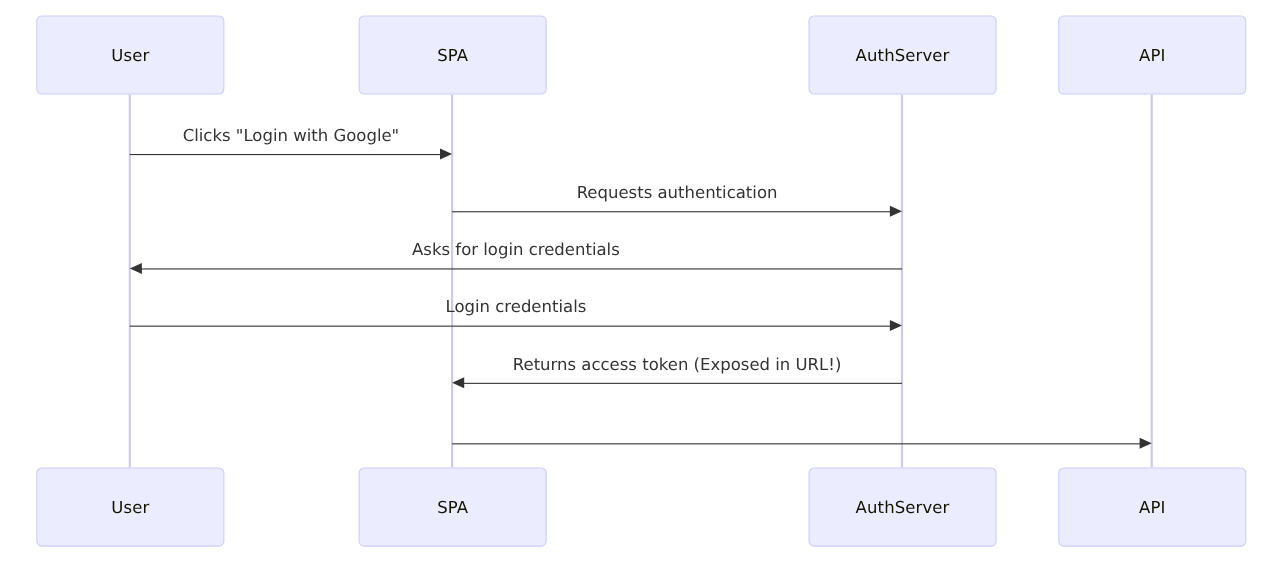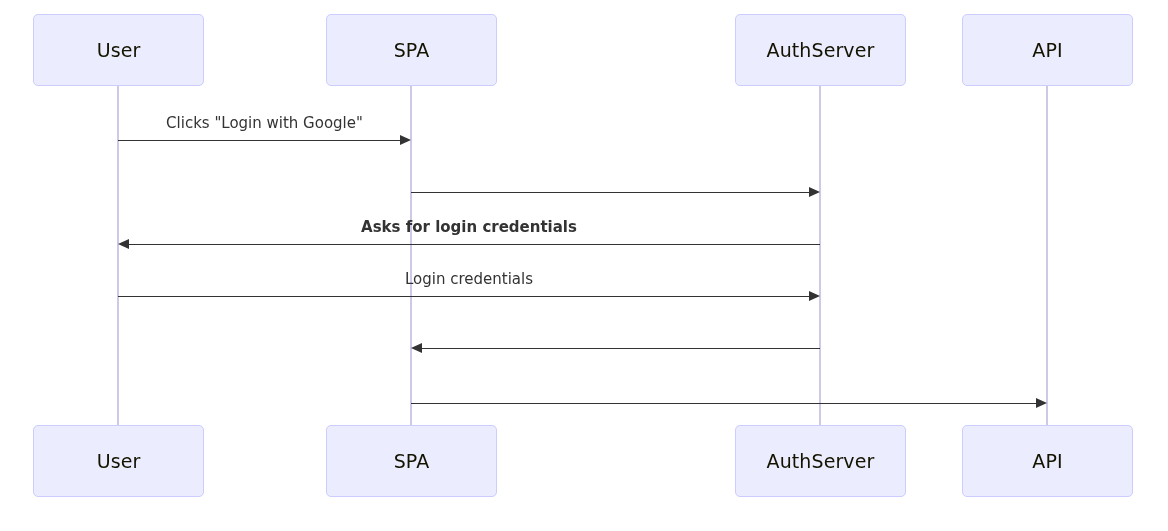--- a/index.html
+++ b/index.html
@@ -17,21 +17,21 @@
     box-sizing:border-box;
     background:#ECECFF;
     border:1.6px solid #CCCCFF;
     border-radius:5px;
     display:flex;
     align-items:center;
     justify-content:center;
   }
   .participant-label{
     font-family:"DejaVu Sans", sans-serif;
-    font-size:19px;
+    font-size:15px;
     color:#131300;
     letter-spacing:.1px;
     white-space:nowrap;
   }
 
   .lifeline{
     position:absolute;
     width:2px;
     background:#CFC9E8;
   }
@@ -90,23 +90,25 @@
       <span class="participant-label">AuthServer</span>
     </div>
     <div class="participant-box" style="left: 962px; top: 425px; width: 171px; height: 72px;">
       <span class="participant-label">API</span>
     </div>
     <div class="msg-line" style="top: 140px; left: 118px; width: 283px;"></div>
     <div class="arrow-head right" style="top: 135.3px; left: 400px;"></div>
     <div class="msg-label" style="left: 264.5px; top: 114px;">Clicks "Login with Google"</div>
     <div class="msg-line" style="top: 192px; left: 411px; width: 399px;"></div>
     <div class="arrow-head right" style="top: 187.3px; left: 809px;"></div>
+    <div class="msg-label" style="left: 615.5px; top: 166px;">Requests authentication</div>
     <div class="msg-line" style="top: 244px; left: 128px; width: 692px;"></div>
     <div class="arrow-head left" style="top: 239.3px; left: 118px;"></div>
-    <div class="msg-label" style="left: 469px; top: 218px; font-weight: bold;">Asks for login credentials</div>
+    <div class="msg-label" style="left: 469px; top: 218px;">Asks for login credentials</div>
     <div class="msg-line" style="top: 296px; left: 118px; width: 692px;"></div>
     <div class="arrow-head right" style="top: 291.3px; left: 809px;"></div>
     <div class="msg-label" style="left: 469px; top: 270px;">Login credentials</div>
     <div class="msg-line" style="top: 348px; left: 421px; width: 399px;"></div>
     <div class="arrow-head left" style="top: 343.3px; left: 411px;"></div>
+    <div class="msg-label" style="left: 615.5px; top: 322px;">Returns access token (Exposed in URL!)</div>
     <div class="msg-line" style="top: 403px; left: 411px; width: 626px;"></div>
     <div class="arrow-head right" style="top: 398.3px; left: 1036px;"></div>
   </div>
 
 </body></html>

